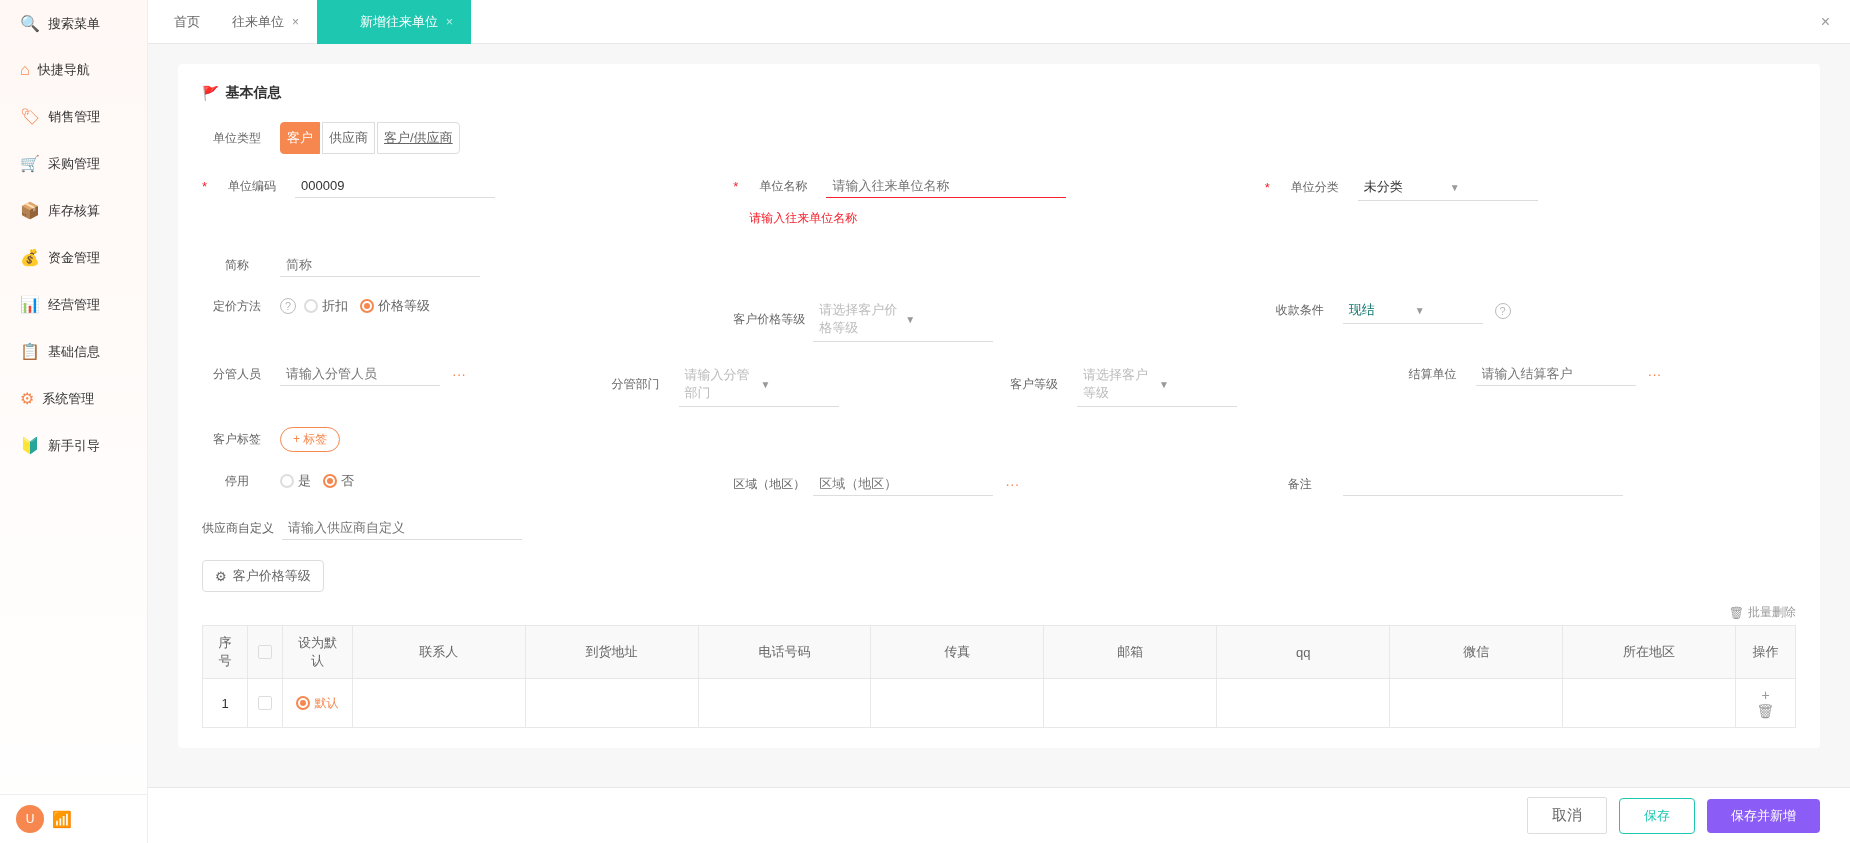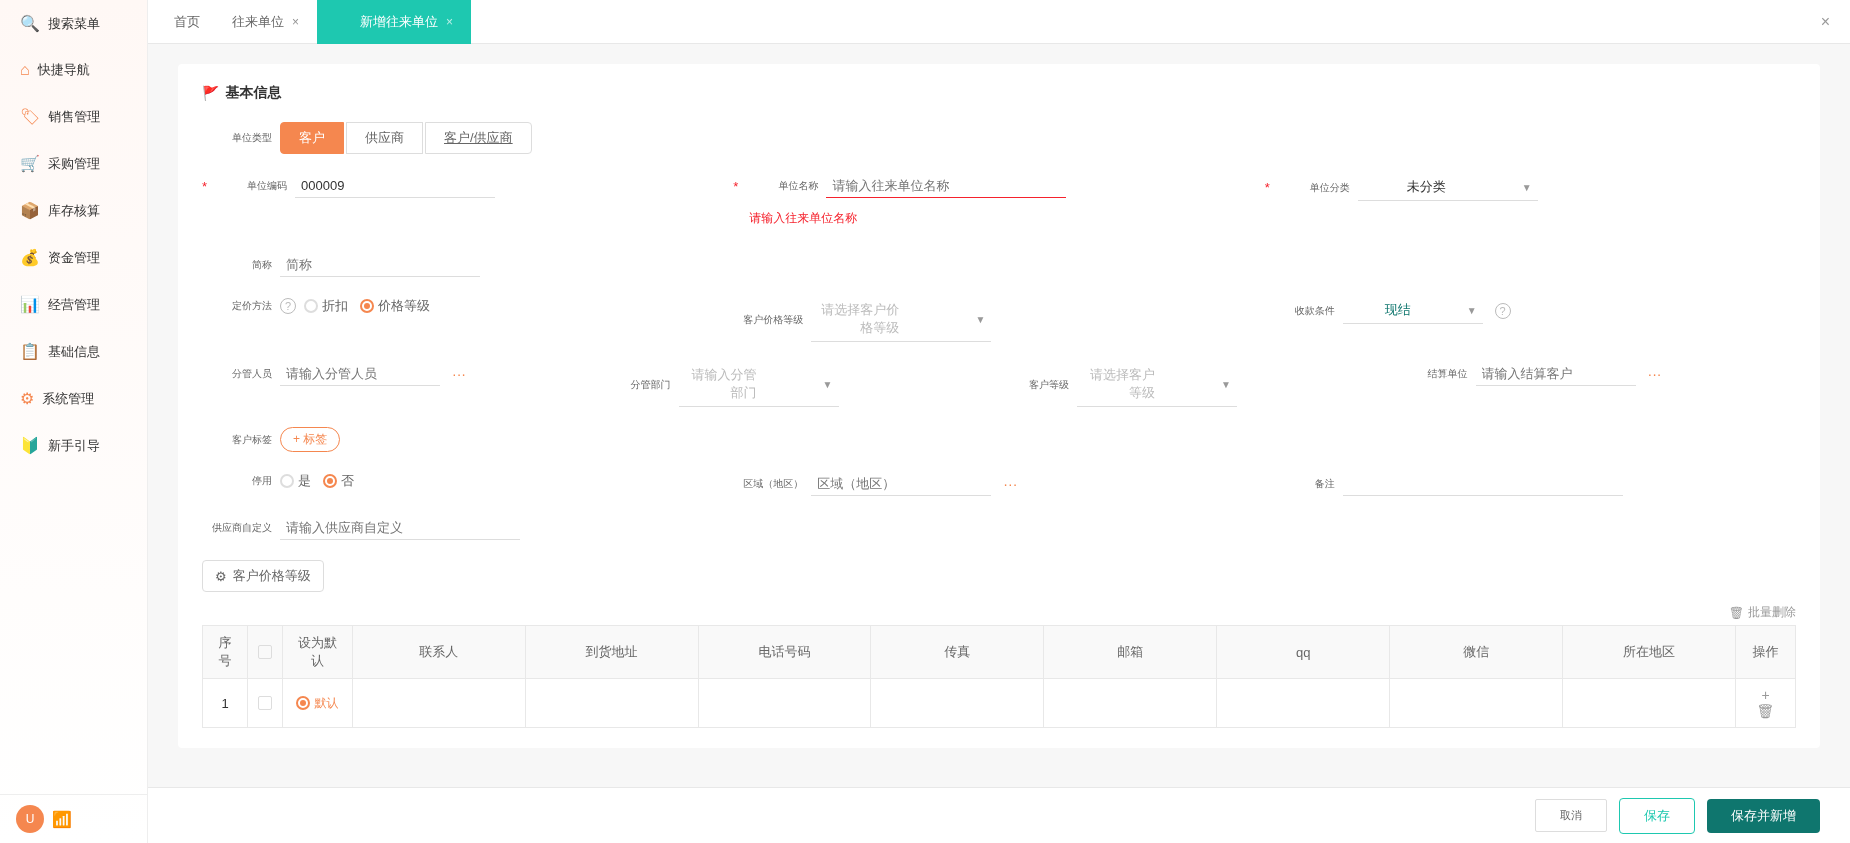--- a/index.html
+++ b/index.html
@@ -130,22 +130,22 @@
       display: flex;
       align-items: center;
       flex: 1;
       min-width: 280px;
       gap: 8px;
     }
     .form-field .label {
       color: #666;
       white-space: nowrap;
       min-width: 70px;
-      text-align: right;
-      font-size: 10px;
+      text-align: center;
+      font-size: 12px;
     }
     .form-field .required-mark {
       color: #f5222d;
       font-size: 13px;
       margin-right: 2px;
     }
     .form-field input[type="text"] {
       border: none;
       border-bottom: 1px solid #ddd;
       outline: none;
@@ -166,21 +166,21 @@
       margin-top: -14px;
       margin-bottom: 6px;
     }
 
     
     .type-btn-group {
       display: flex;
       gap: 2px;
     }
     .type-btn {
-      padding: 6px 18px;
+      padding: 6px 6px;
       border: 1px solid #ddd;
       background: #fff;
       cursor: pointer;
       font-size: 13px;
       color: #666;
     }
     .type-btn.active {
       background: #f5874f;
       color: #fff;
       border-color: #f5874f;
@@ -190,21 +190,20 @@
 
     
     .select-field {
       display: flex;
       align-items: center;
       border-bottom: 1px solid #ddd;
       padding: 4px 6px;
       cursor: pointer;
       min-width: 160px;
       gap: 4px;
-      text-align: right;
     }
     .select-field span { flex: 1; color: #bbb; font-size: 13px; }
     .select-field .arrow { color: #999; font-size: 10px; }
 
     
     .radio-group {
       display: flex;
       align-items: center;
       gap: 12px;
     }
@@ -329,36 +328,36 @@
       padding: 0 30px;
       gap: 12px;
       flex-shrink: 0;
     }
     .btn-cancel {
       padding: 8px 24px;
       border: 1px solid #ddd;
       background: #fff;
       border-radius: 2px;
       cursor: pointer;
-      font-size: 11px;
+      font-size: 15px;
       color: #666;
     }
     .btn-save {
       padding: 8px 24px;
       border: 1px solid #1ec8b0;
       background: #fff;
       border-radius: 4px;
       cursor: pointer;
       font-size: 13px;
       color: #1ec8b0;
     }
     .btn-save-new {
       padding: 8px 24px;
       border: none;
-      background: #0f766e;
+      background: #8b5cf6;
       border-radius: 4px;
       cursor: pointer;
       font-size: 13px;
       color: #fff;
     }
 
     .checkbox-custom {
       width: 14px; height: 14px;
       border: 1px solid #ddd;
       border-radius: 2px;

